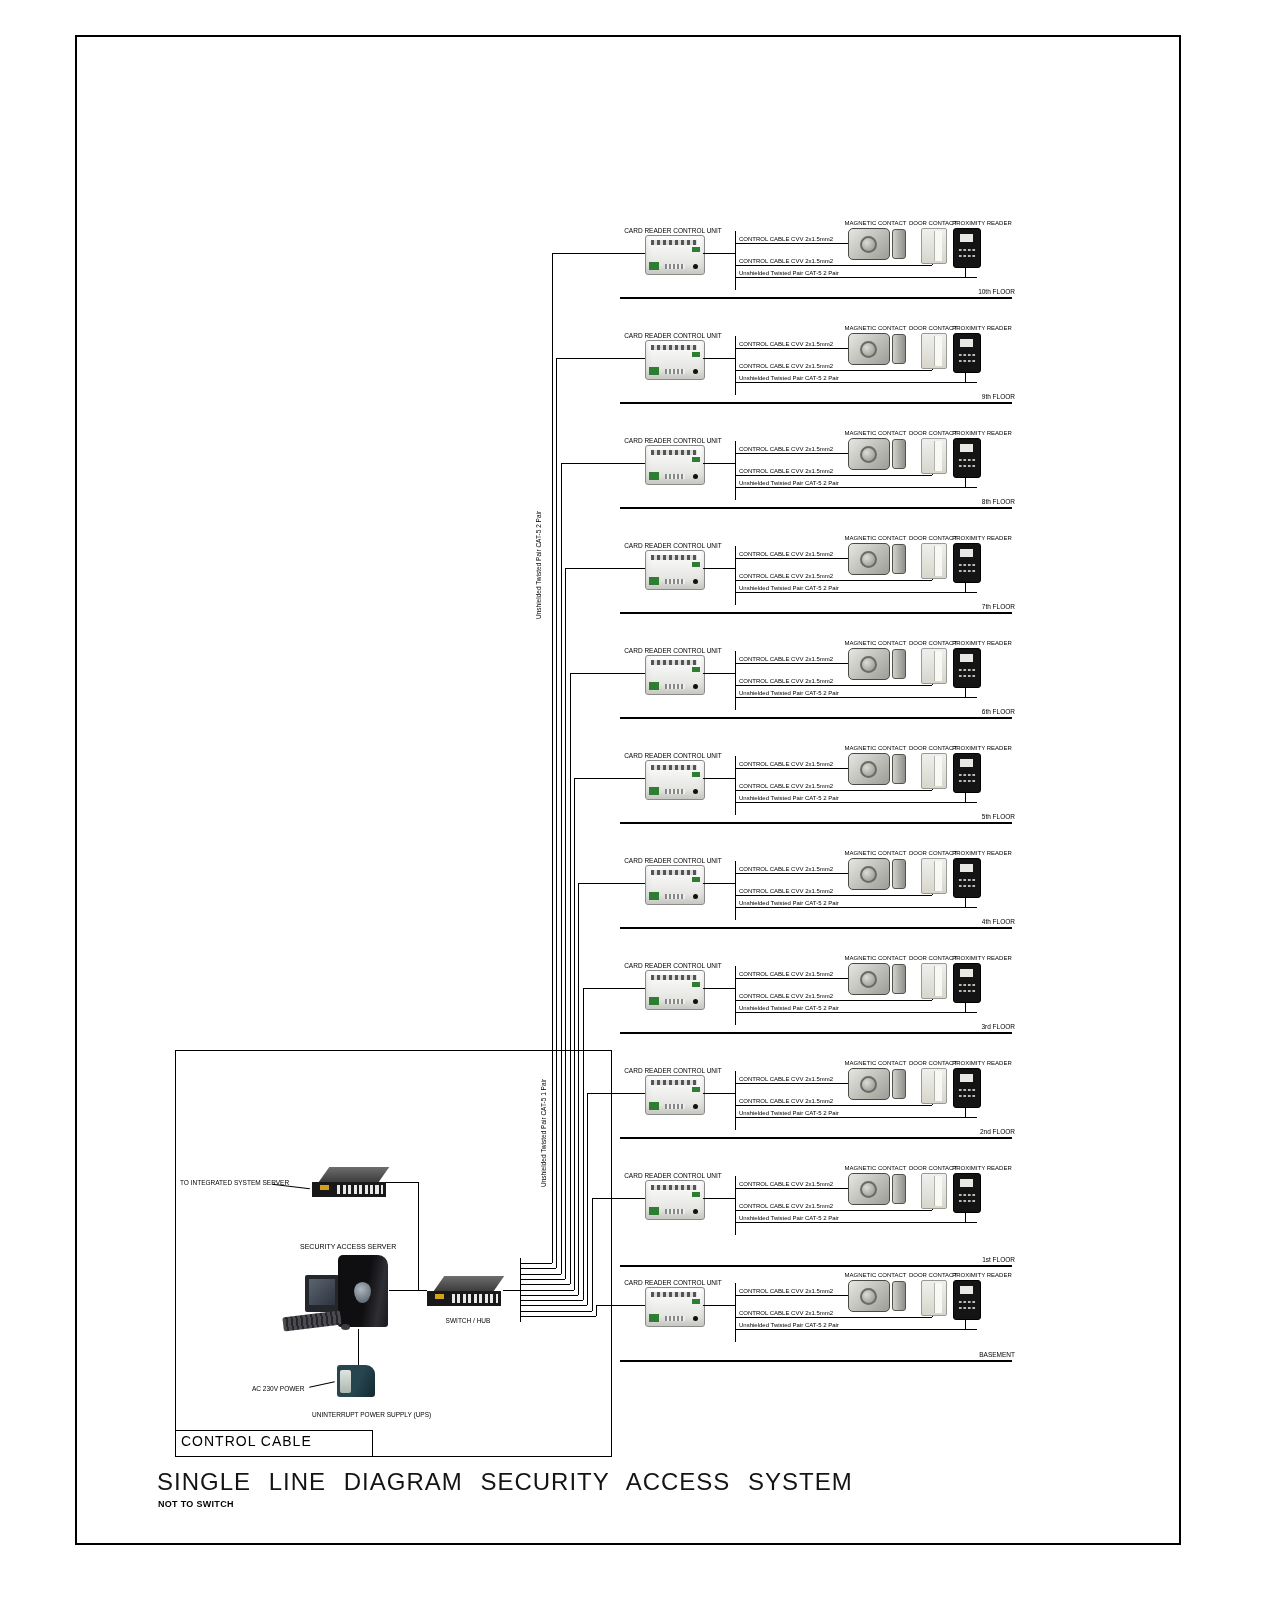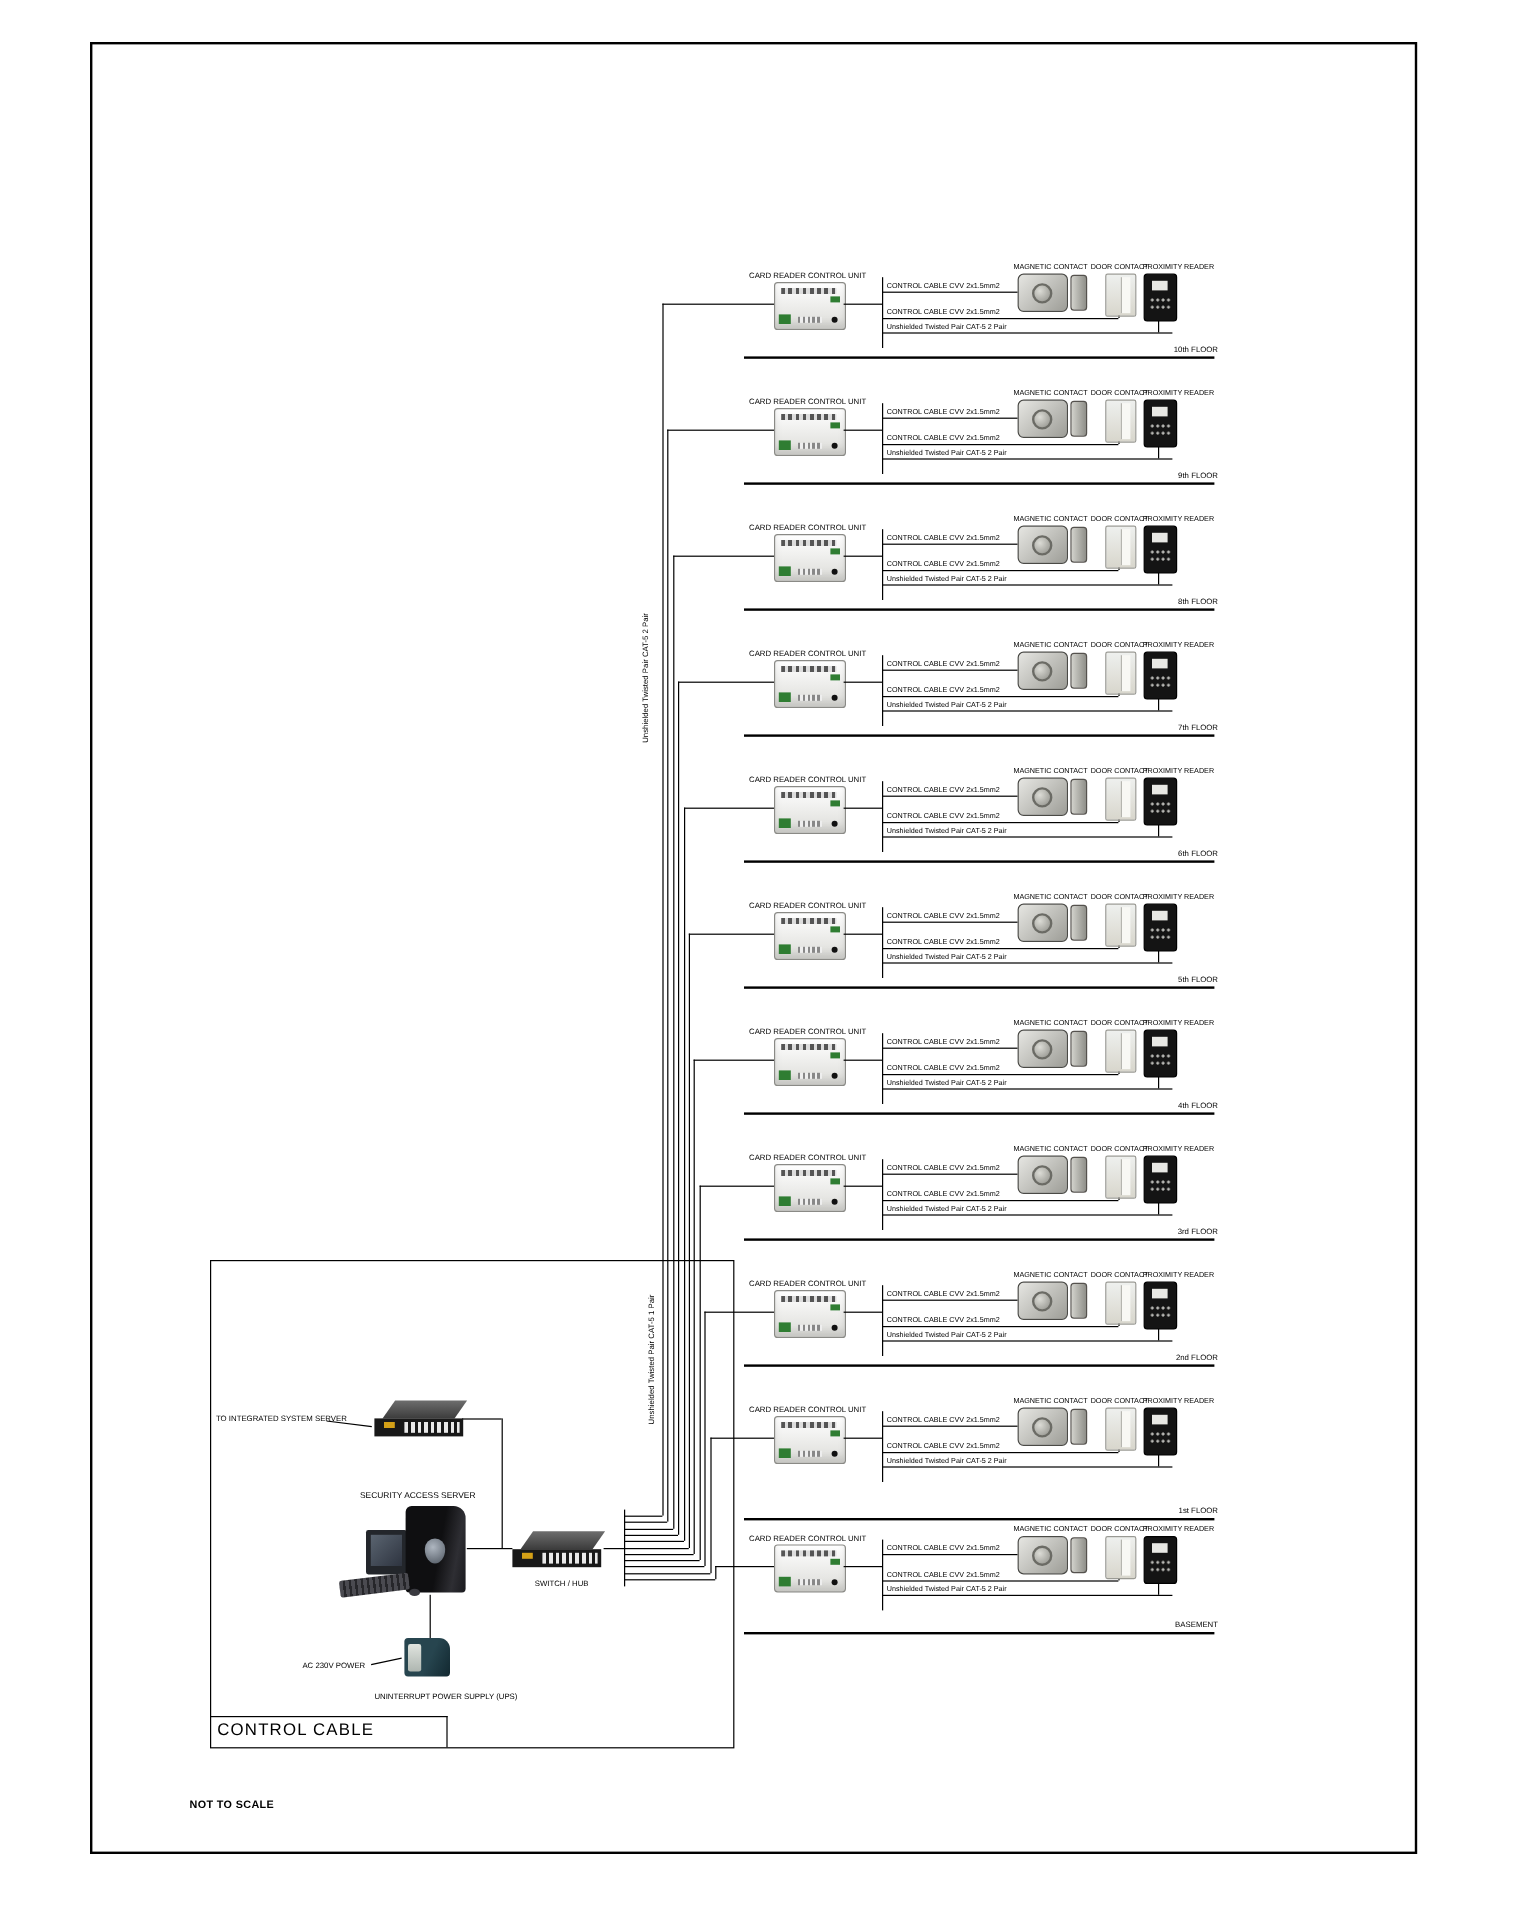--- a/index.html
+++ b/index.html
@@ -521,14 +521,15 @@
     <div class="swtop"></div>
     <div class="swfront"></div>
   </div>
   <div class="lbl" style="left:432px;top:1317px;width:72px;text-align:center;">SWITCH / HUB</div>
 
   <div class="lbl" style="left:252px;top:1385px;">AC 230V POWER</div>
   <div class="arrow" style="left:309px;top:1384px;width:26px;transform:rotate(-12deg);"></div>
   <div class="ups"></div>
   <div class="lbl" style="left:312px;top:1411px;">UNINTERRUPT POWER SUPPLY (UPS)</div>
 
-  <div class="subtitle">NOT TO SCALE</div>
+  <div class="title">SINGLE LINE DIAGRAM SECURITY ACCESS SYSTEM</div>
+  <div class="subtitle">NOT TO SWITCH</div>
 </div>
 
 </body></html>

